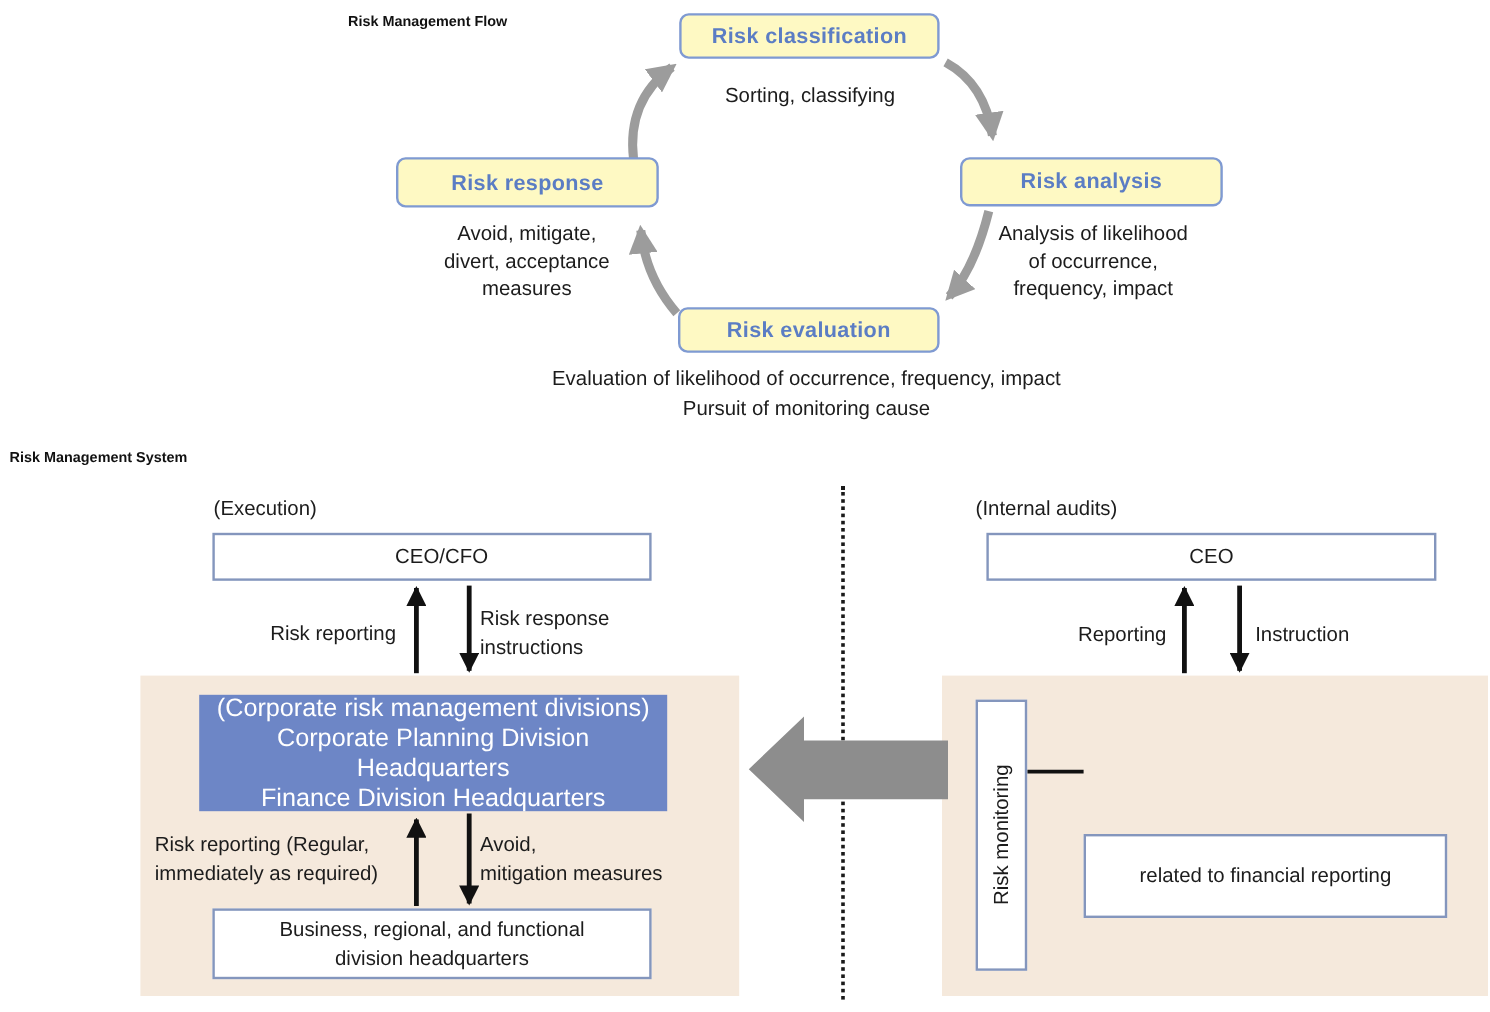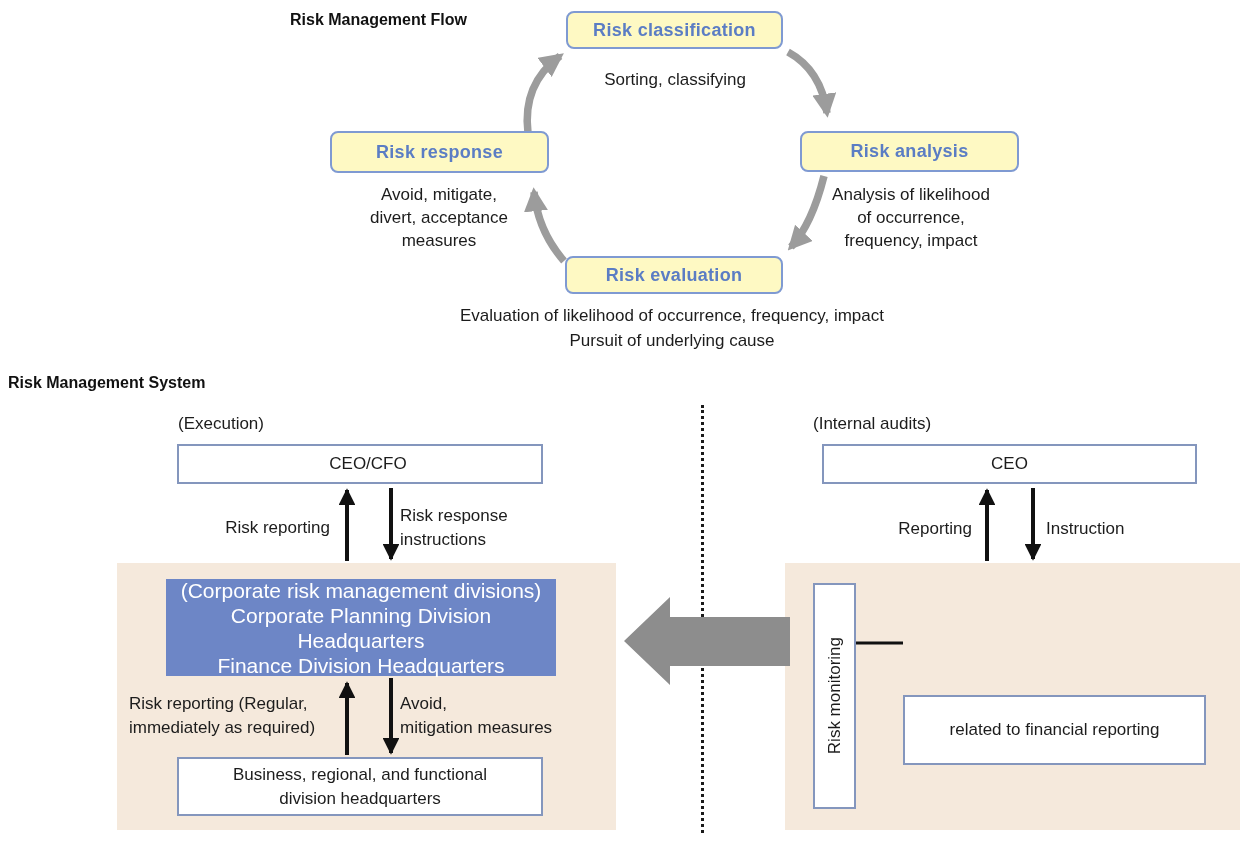--- a/index.html
+++ b/index.html
@@ -32,21 +32,21 @@
   .vbox{
     position:absolute;background:#fff;border:2px solid #8496bd;z-index:3;box-sizing:border-box;
     display:flex;align-items:center;justify-content:center;
   }
   .vbox span{
     writing-mode:vertical-rl;transform:rotate(180deg);
     font-size:17px;white-space:nowrap;
   }
   .txt{position:absolute;font-size:17px;line-height:24px;color:#1c1c1c;z-index:3;}
   .txt.right{text-align:right;}
-  .title{position:absolute;font-size:16px;font-weight:bold;color:#111;z-index:3;}
+  .title{position:absolute;font-size:12px;font-weight:bold;color:#111;z-index:3;}
   .flow-desc{position:absolute;font-size:17px;line-height:23px;text-align:center;z-index:3;}
 </style>
 </head>
 <body>
 
 <div class="stage">
 
   <div class="panel" style="left:117px;top:563px;width:499px;height:267px"></div>
   <div class="panel" style="left:785px;top:563px;width:455px;height:267px"></div>
 
@@ -98,21 +98,21 @@
     <div>Analysis of likelihood</div>
     <div>of occurrence,</div>
     <div>frequency, impact</div>
   </div>
 
   <div class="flow-box" style="left:565px;top:256px;width:218px;height:38px;">
     <span>Risk evaluation</span>
   </div>
   <div class="flow-desc" style="left:322px;top:303px;width:700px;line-height:25px;">
     <div>Evaluation of likelihood of occurrence, frequency, impact</div>
-    <div>Pursuit of underlying cause</div>
+    <div>Pursuit of monitoring cause</div>
   </div>
 
   <div class="flow-box" style="left:330px;top:131px;width:219px;height:42px;">
     <span>Risk response</span>
   </div>
   <div class="flow-desc" style="left:329px;top:183px;width:220px;">
     <div>Avoid, mitigate,</div>
     <div>divert, acceptance</div>
     <div>measures</div>
   </div>

